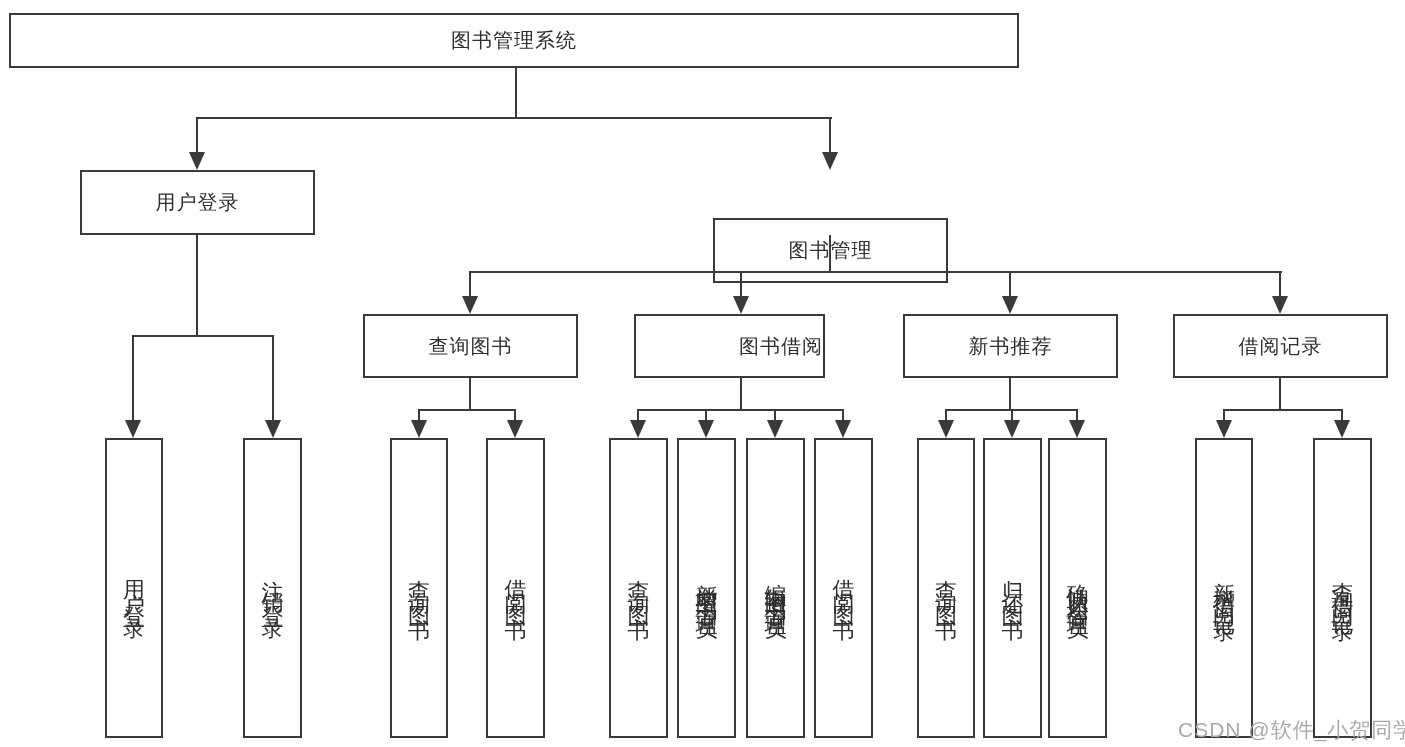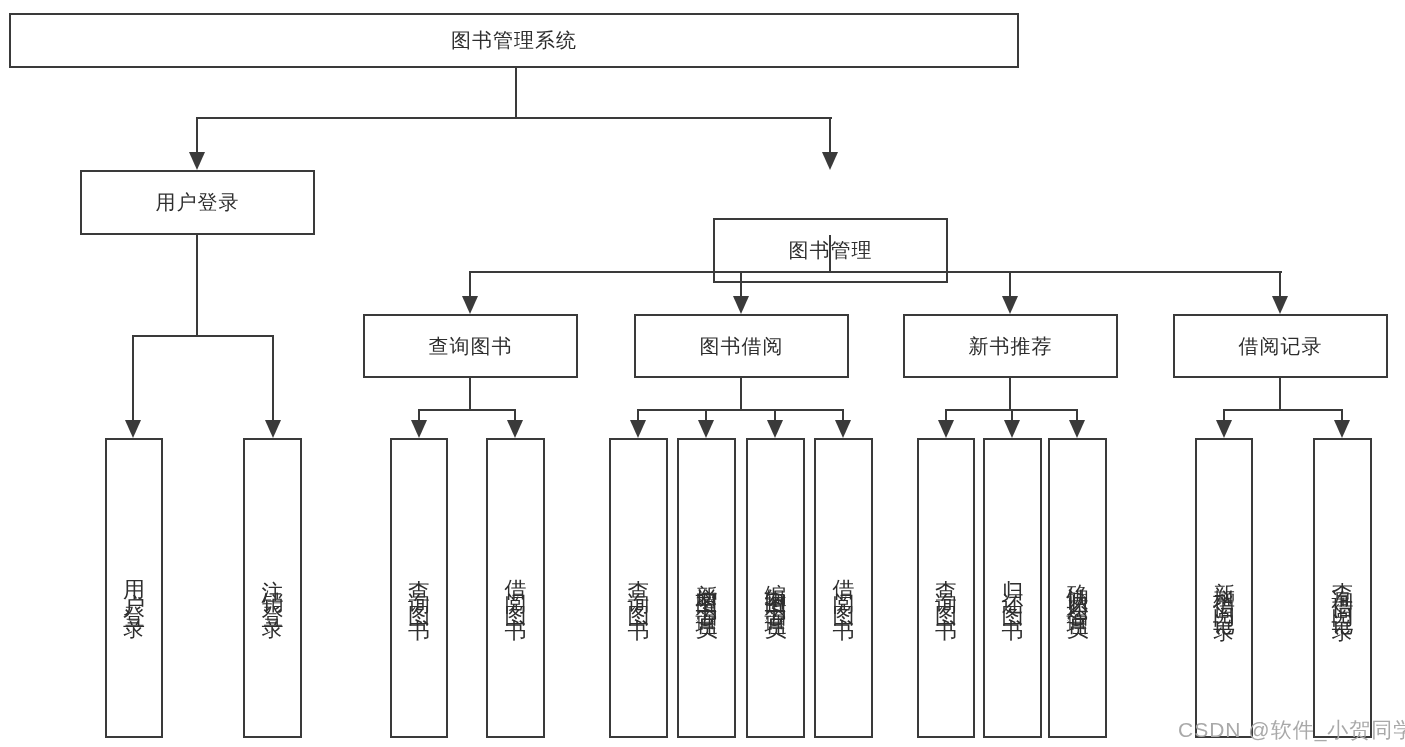--- a/index.html
+++ b/index.html
@@ -93,21 +93,21 @@
   <div class="line vl" style="left:740px;top:271px;height:28px;"></div>
   <div class="arrow" style="left:733px;top:296px;"></div>
   <div class="line vl" style="left:1009px;top:271px;height:28px;"></div>
   <div class="arrow" style="left:1002px;top:296px;"></div>
   <div class="line vl" style="left:1279px;top:271px;height:28px;"></div>
   <div class="arrow" style="left:1272px;top:296px;"></div>
 
   <div class="box hl" style="left:363px;top:314px;width:215px;height:64px;">
     <span>查询图书</span>
   </div>
-  <div class="box hl" style="left:634px;top:314px;width:215px;height:64px;">
+  <div class="box hl" style="left:634px;top:314px;width:191px;height:64px;justify-content:flex-end;">
     <span>图书借阅</span>
   </div>
   <div class="box hl" style="left:903px;top:314px;width:215px;height:64px;">
     <span>新书推荐</span>
   </div>
   <div class="box hl" style="left:1173px;top:314px;width:215px;height:64px;">
     <span>借阅记录</span>
   </div>
 
   <div class="line vl" style="left:469px;top:378px;height:33px;"></div>

